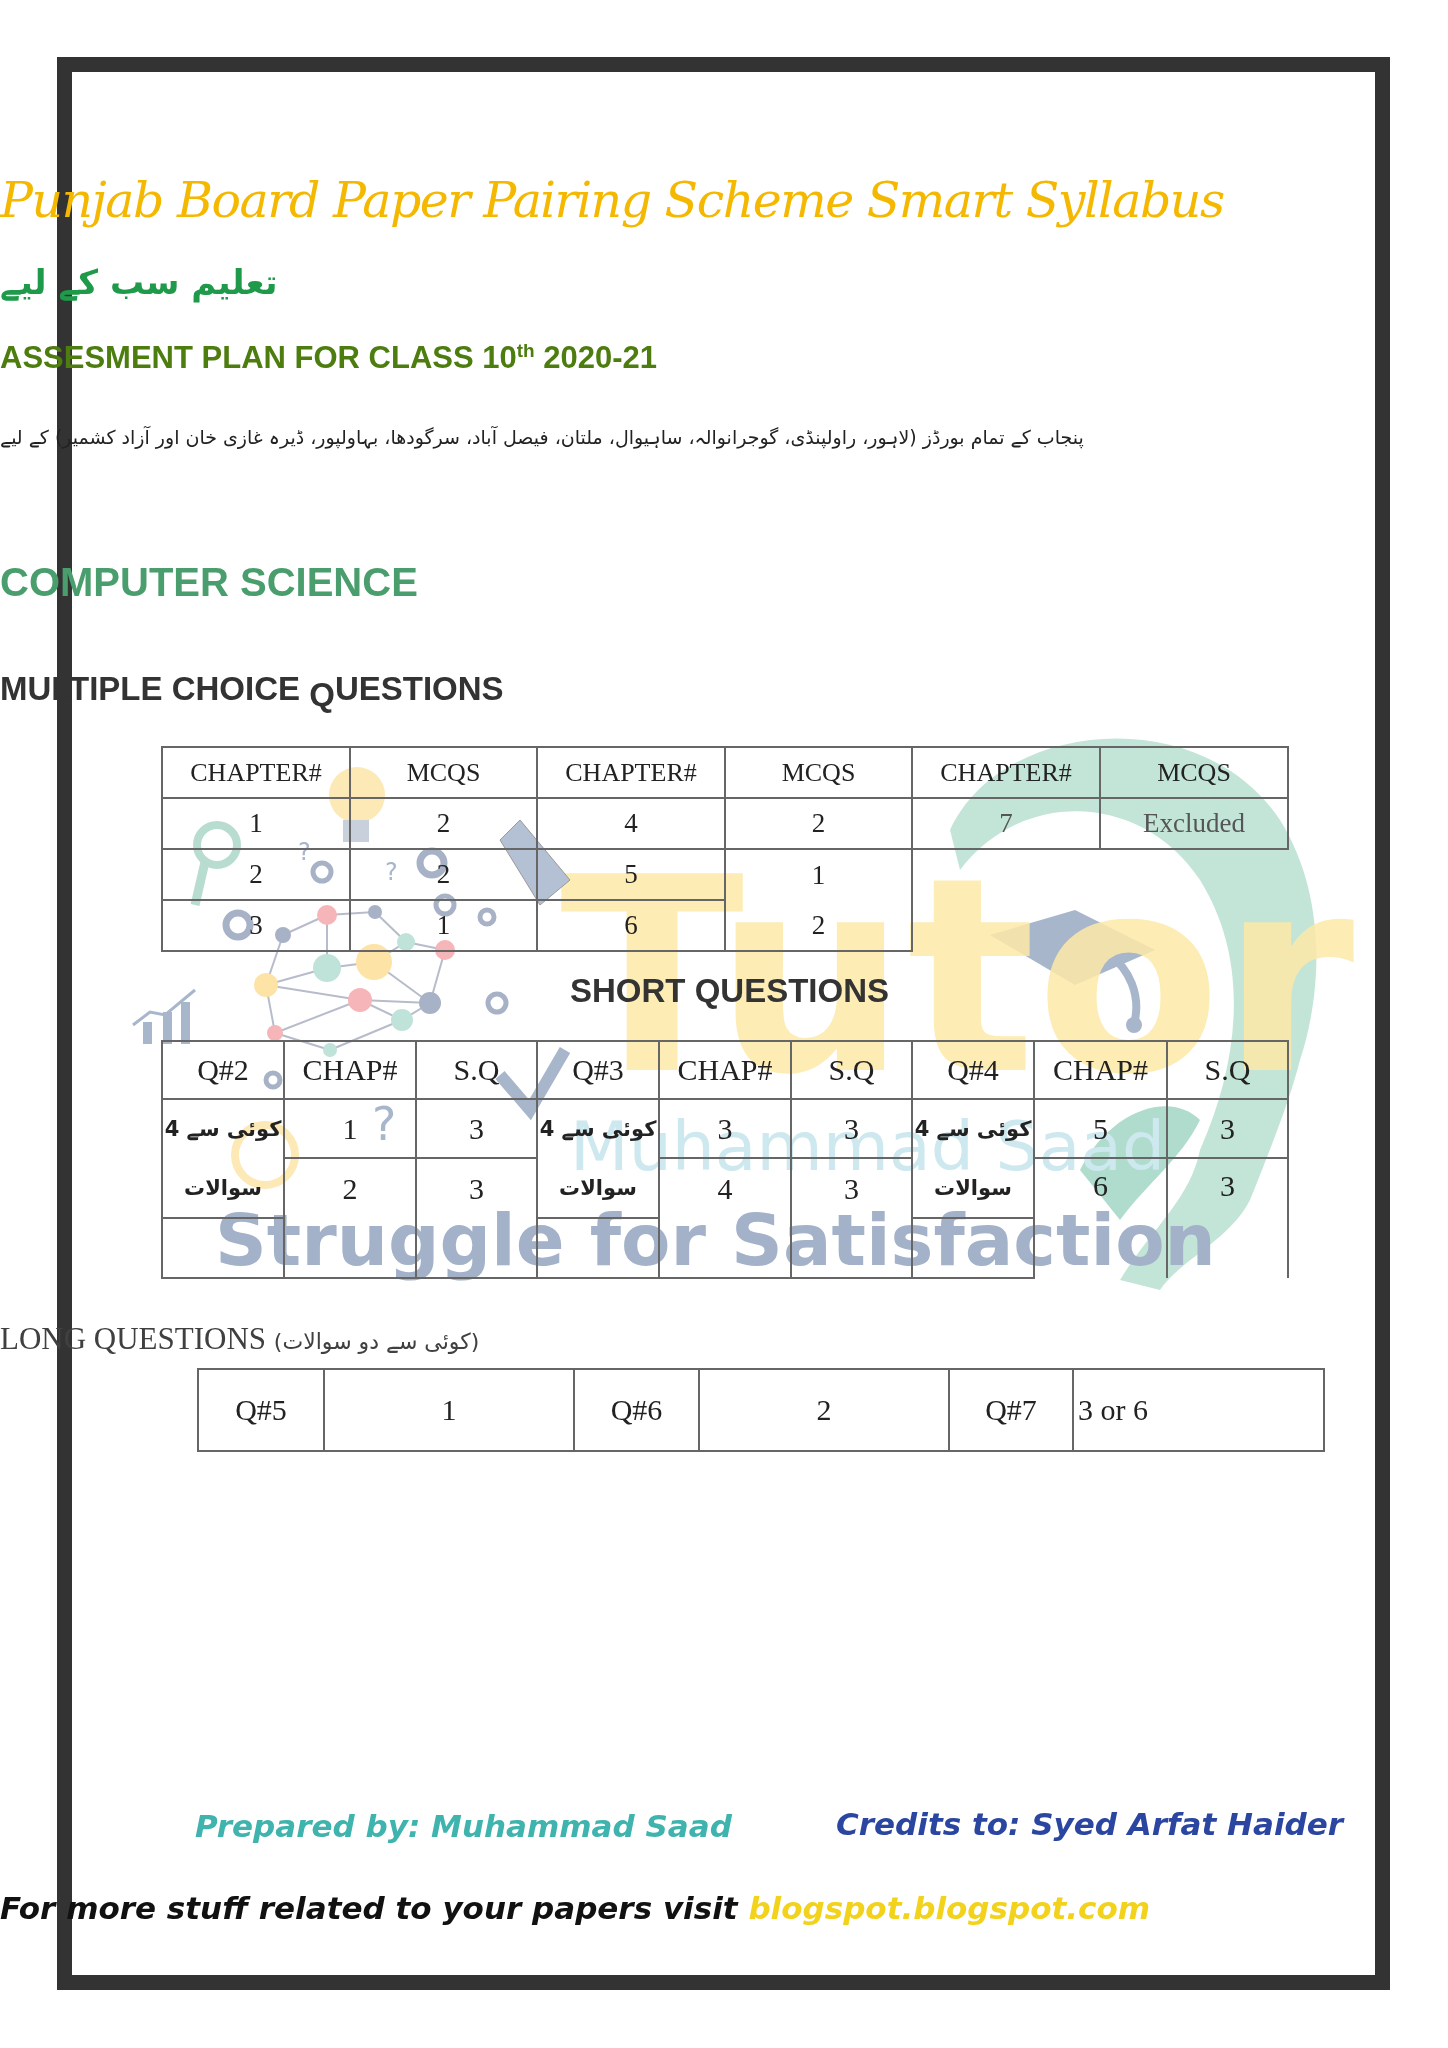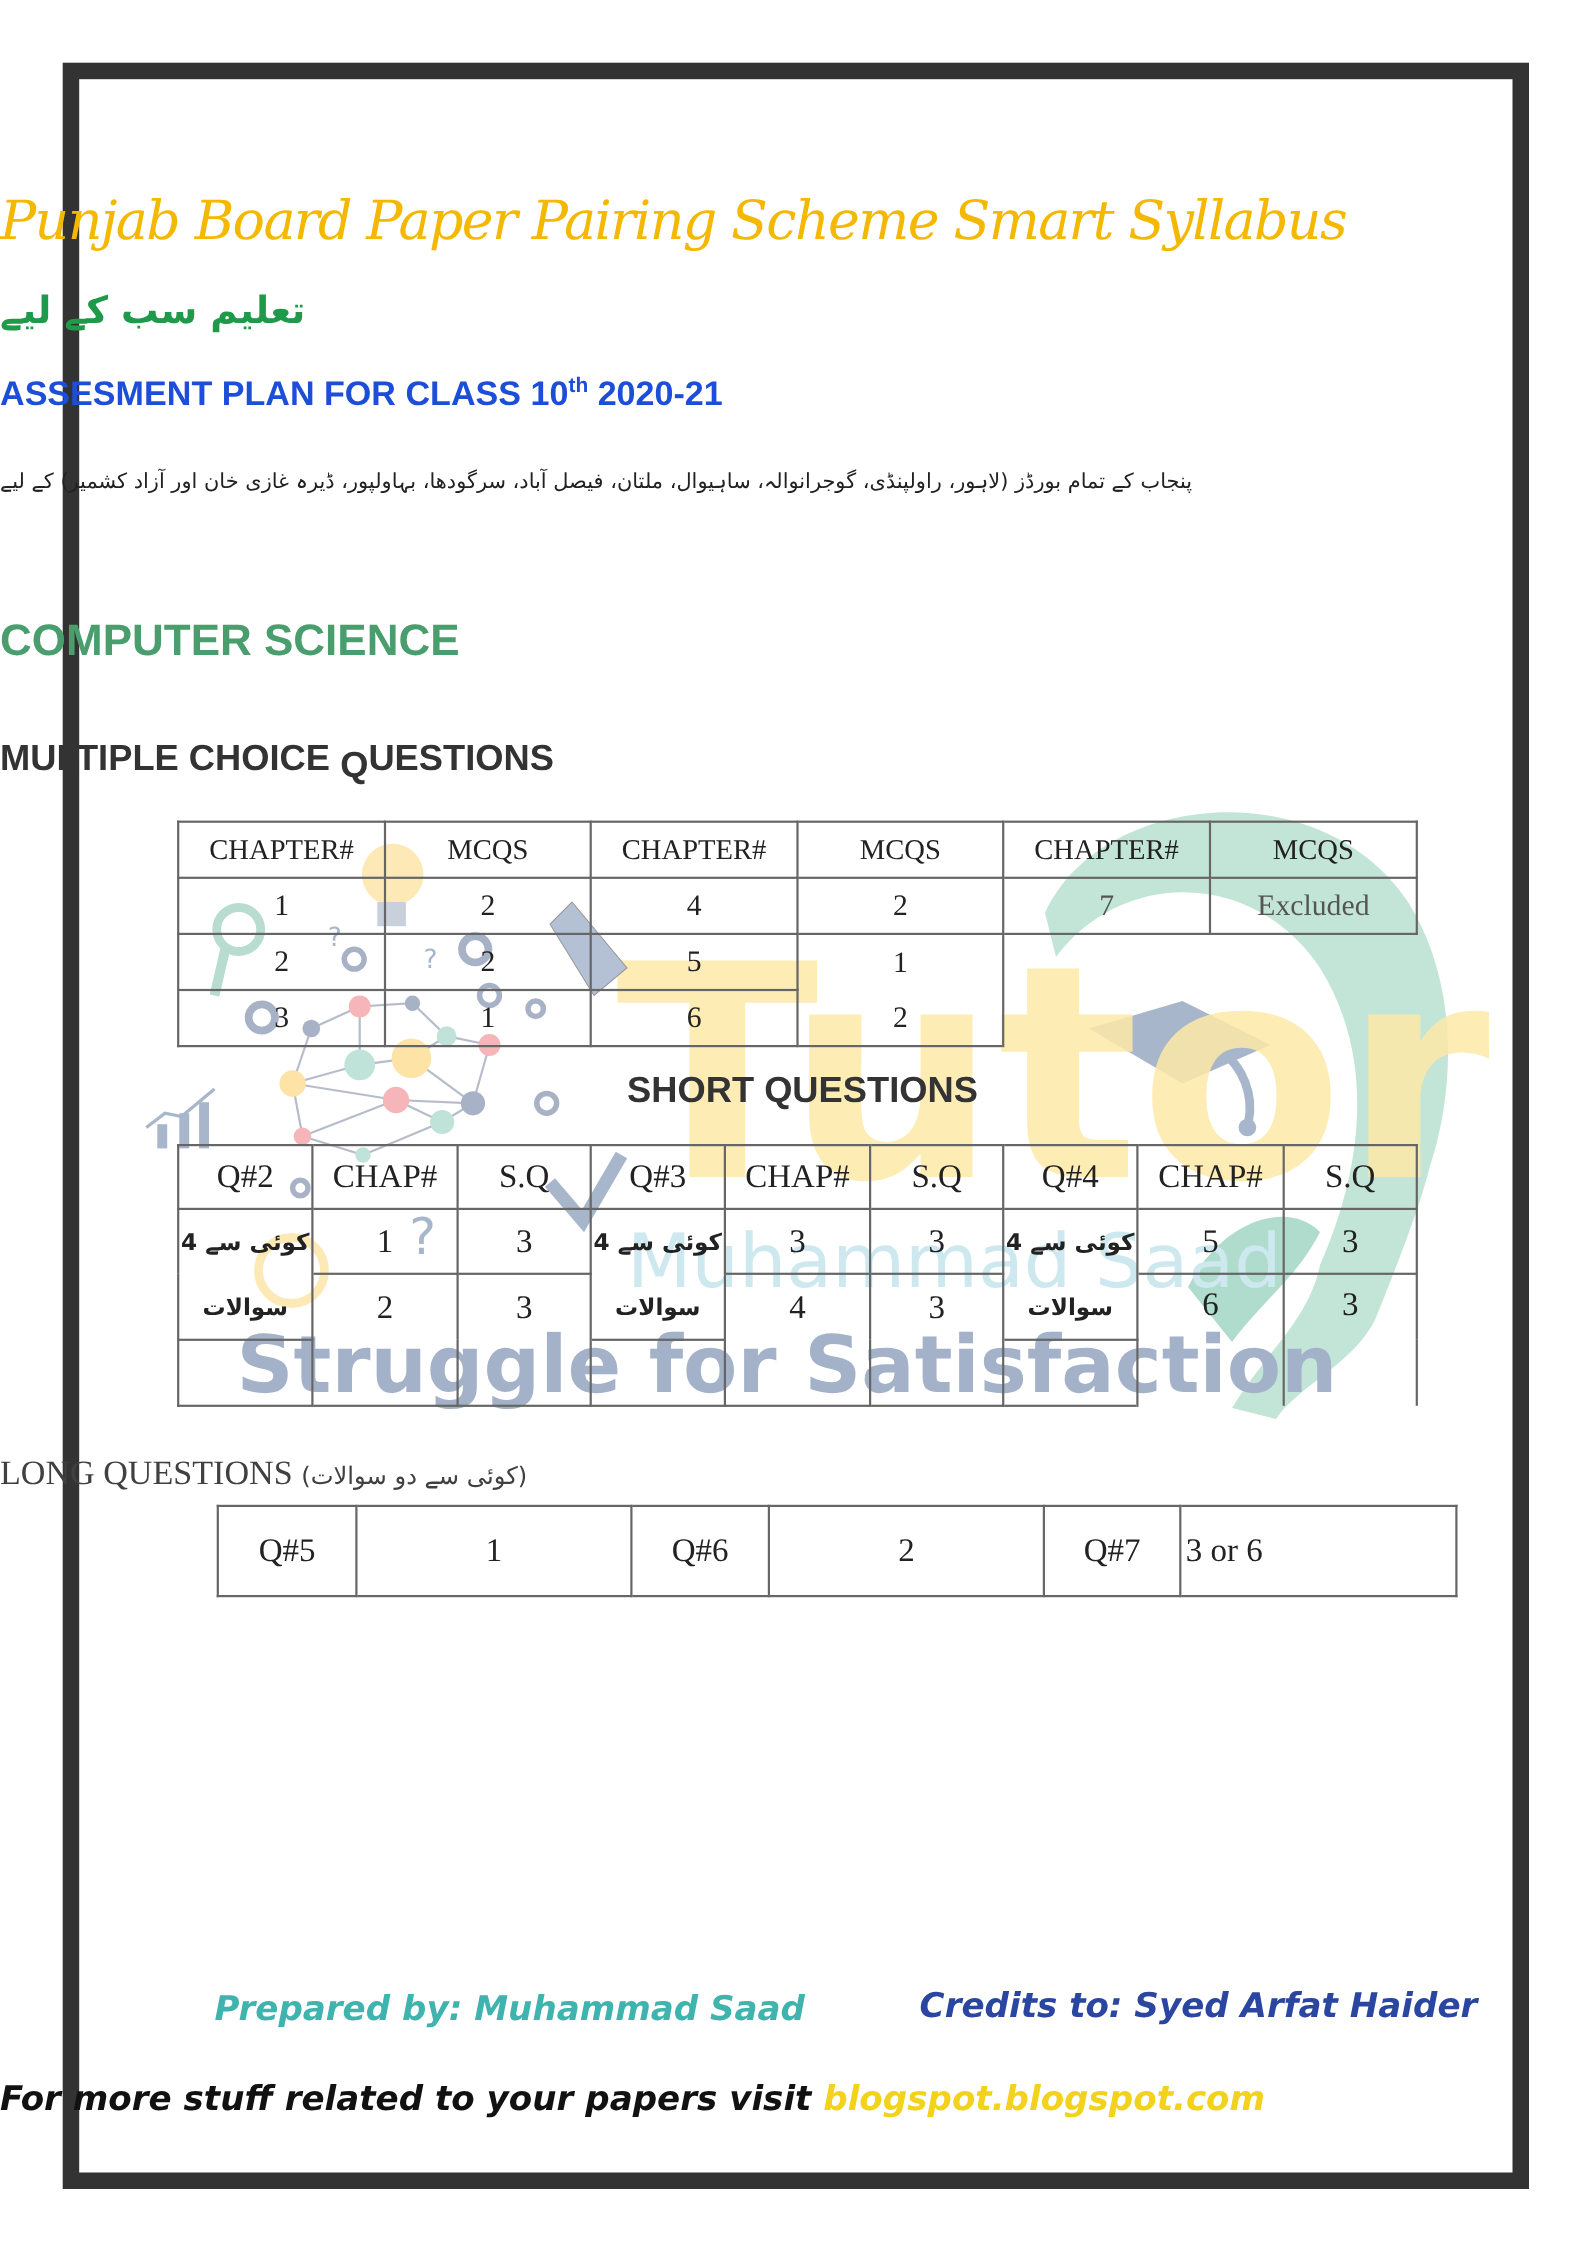--- a/index.html
+++ b/index.html
@@ -2,21 +2,21 @@
 <html><head>
 <meta charset="utf-8">
 <style>
   html, body { margin:0; padding:0; }
   body { width:1448px; height:2048px; background:#ffffff; position:relative; overflow:hidden; font-family:"Liberation Serif", serif; color:#222; }
   .frame { position:absolute; left:57px; top:57px; width:1303px; height:1903px; border:15px solid #333333; }
   .abs { position:absolute; }
   .center { text-align:left; left:0; width:1448px; }
   .title { top:172px; font-family:"DejaVu Serif", serif; font-style:italic; font-size:49px; color:#f5b800; letter-spacing:-1.5px; }
   .urdu-tag { top:262px; font-family:"DejaVu Sans", sans-serif; font-weight:bold; font-size:34px; color:#1f9a4a; direction:rtl; }
-  .assess { top:340px; font-family:"Liberation Sans", sans-serif; font-weight:bold; font-size:31px; color:#1d4ed8; }
+  .assess { top:340px; font-family:"Liberation Sans", sans-serif; font-weight:bold; font-size:31px; color:#4d7c0f; }
   .assess sup { font-size:19px; }
   .boards { top:426px; font-family:"DejaVu Sans", sans-serif; font-size:19px; color:#222; direction:rtl; }
   .subject { top:560px; font-family:"Liberation Sans", sans-serif; font-weight:bold; font-size:40px; color:#4a9e6e; }
   .h-mcq { top:670px; font-family:"Liberation Sans", sans-serif; font-weight:bold; font-size:33px; color:#333; }
   .h-mcq .lowq { position:relative; top:6px; }
   .h-short { left:570px; top:972px; font-family:"Liberation Sans", sans-serif; font-weight:bold; font-size:33px; color:#333; }
   .h-long { top:1321px; font-family:"Liberation Serif", serif; font-size:31px; color:#404040; }
   .h-long .ur { font-family:"DejaVu Sans", sans-serif; font-size:22px; }
 
   

